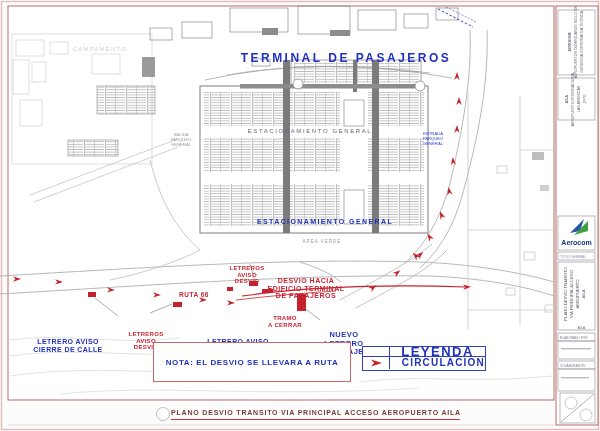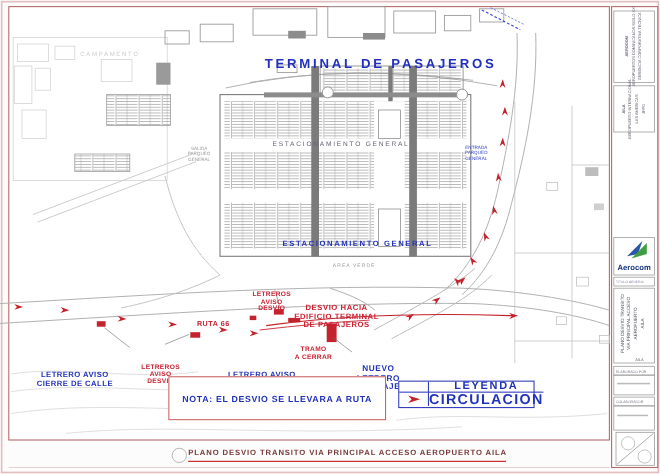--- a/index.html
+++ b/index.html
@@ -39,29 +39,29 @@
     line-height:13px; text-align:center;
   }
   .legend-box {
     left:362px; top:346px; width:122px; height:23px;
     border:1.5px solid #3340bb; background:#fff;
     display:grid; grid-template-columns:26px 1fr; grid-template-rows:10px 12px;
     color:#2233bb;
   }
   .legend-title {
     grid-column:2; grid-row:1; border-bottom:1px solid #3340bb; border-left:1px solid #3340bb;
-    font-size:10px; font-weight:bold; letter-spacing:1.5px; text-align:center; line-height:10px;
+    font-size:13px; font-weight:bold; letter-spacing:1.5px; text-align:center; line-height:10px;
   }
   .legend-sym {
     grid-column:1; grid-row:2; display:flex; align-items:center; justify-content:center;
   }
   .legend-cell-top { grid-column:1; grid-row:1; border-bottom:1px solid #3340bb; }
   .legend-label {
     grid-column:2; grid-row:2; border-left:1px solid #3340bb;
-    font-size:13px; font-weight:bold; letter-spacing:1.2px; text-align:left; line-height:12px;
+    font-size:10px; font-weight:bold; letter-spacing:1.2px; text-align:right; line-height:12px;
   }
   .bottom-title {
     left:170px; top:409px; width:292px;
     color:#7a3b3b; font-size:7px; font-weight:bold; letter-spacing:.8px;
     text-align:center;
   }
 </style>
 </head>
 <body>
 

